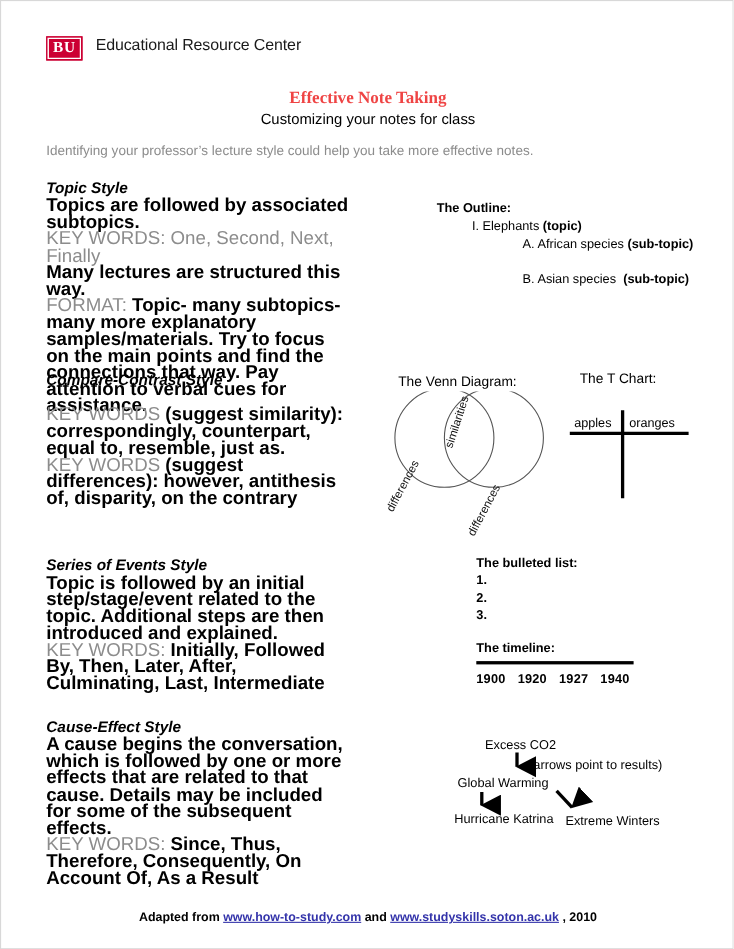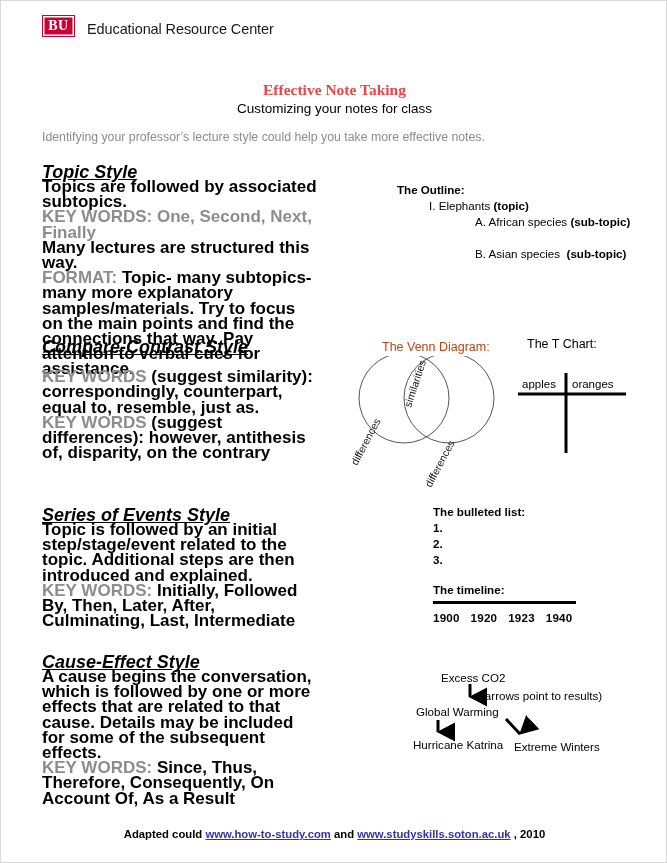--- a/index.html
+++ b/index.html
@@ -19,23 +19,23 @@
     background: #ffffff;
     border: 1px solid #d8d8d8;
     box-sizing: border-box;
     overflow: hidden;
   }
 
   
   #header {
     position: absolute;
     left: 41px;
-    top: 14px;
+    top: 32px;
     display: flex;
-    align-items: flex-end;
+    align-items: flex-start;
   }
   #bu-logo {
     width: 33px;
     height: 22px;
     background: #cc0033;
     border: 1px solid #cc0033;
     box-shadow: inset 0 0 0 1.5px #ffffff;
     color: #ffffff;
     font-family: "Liberation Serif", serif;
     font-weight: bold;
@@ -79,38 +79,37 @@
     position: absolute;
     left: 41px;
     top: 129px;
     font-size: 12.3px;
     color: #8c8c8c;
   }
 
   
   .sec-head {
     position: absolute;
-    font-size: 18px;
+    font-size: 14px;
     font-style: italic;
     font-weight: bold;
     color: #000;
-    text-decoration: underline;
   }
   .left-col {
     position: absolute;
     left: 41px;
     width: 275px;
     font-size: 17px;
     line-height: 15.2px;
     color: #000;
     font-weight: bold;
   }
   .kw {
     color: #8c8c8c;
-    font-weight: bold;
+    font-weight: normal;
   }
   .normal-w { font-weight: normal; }
 
   
   .rt {
     position: absolute;
     font-size: 11.6px;
     color: #000;
     white-space: nowrap;
   }
@@ -119,21 +118,21 @@
   
   #outline-title { left: 396px; top: 182px; }
   #outline-l1 { left: 428px; top: 198px; }
   #outline-l2 { left: 474px; top: 214px; }
   #outline-l3 { left: 474px; top: 230px; margin-top: 16px; }
 
   
   #venn-title {
     position: absolute;
     left: 361px; top: 339px;
-    font-size: 12.5px; color: #c2410c; margin-left: 20px;
+    font-size: 12.5px; color: #000000;
   }
   #tchart-title {
     position: absolute;
     left: 526px; top: 336px;
     font-size: 12.5px; color: #000;
     font-family: "Liberation Sans", sans-serif;
   }
   #venn-svg { position: absolute; left: 348px; top: 355px; }
   #tchart-svg { position: absolute; left: 515px; top: 370px; }
 
@@ -251,21 +250,21 @@
   </div>
 
   <div class="rt rt-b" id="bullet-title">The bulleted list:</div>
   <div class="rt rt-b" id="bullet-1">1.</div>
   <div class="rt rt-b" id="bullet-2">2.</div>
   <div class="rt rt-b" id="bullet-3">3.</div>
 
   <div class="rt rt-b" id="timeline-title">The timeline:</div>
   <div id="timeline-rule"></div>
   <div class="rt rt-b" id="timeline-years">
-    <span>1900</span><span>1920</span><span>1923</span><span>1940</span>
+    <span>1900</span><span>1920</span><span>1927</span><span>1940</span>
   </div>
 
   <div class="sec-head" style="left:41px; top:651px;">Cause-Effect Style</div>
   <div class="left-col" style="top:668px;">
     <span>A cause begins the conversation, which is followed by one or more effects that are related to that cause. Details may be included for some of the subsequent effects.</span><br>
     <span class="kw">KEY WORDS:</span>
     <span>Since, Thus, Therefore, Consequently, On Account Of, As a Result</span>
   </div>
 
   <div id="ce-wrap">
@@ -279,15 +278,15 @@
       <line x1="42" y1="54" x2="42" y2="66" stroke="#000" stroke-width="3" marker-end="url(#ah)"></line>
       <line x1="110" y1="53" x2="124" y2="68" stroke="#000" stroke-width="3" marker-end="url(#ah)"></line>
     </svg>
     <div class="ce-label" id="ce-co2">Excess CO2</div>
     <div class="ce-label" id="ce-note">(arrows point to results)</div>
     <div class="ce-label" id="ce-gw">Global Warming</div>
     <div class="ce-label" id="ce-hk">Hurricane Katrina</div>
     <div class="ce-label" id="ce-ew">Extreme Winters</div>
   </div>
 
-  <div id="footer"><span>Adapted could </span><span class="lnk">www.how-to-study.com</span><span> and </span><span class="lnk">www.studyskills.soton.ac.uk</span><span> , 2010</span></div>
+  <div id="footer"><span>Adapted from </span><span class="lnk">www.how-to-study.com</span><span> and </span><span class="lnk">www.studyskills.soton.ac.uk</span><span> , 2010</span></div>
 
 </div>
 
 </body></html>

